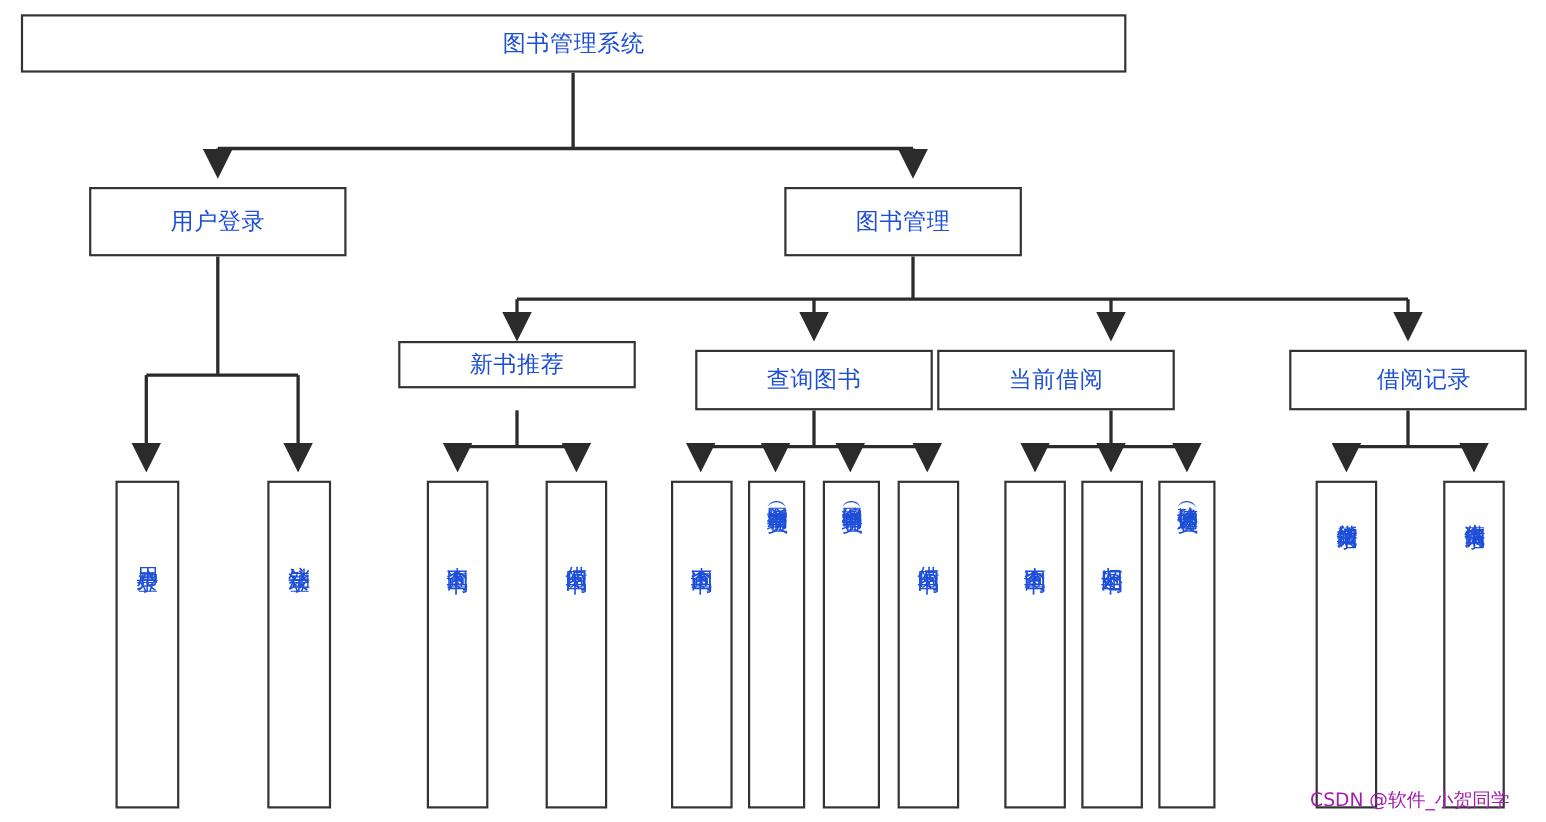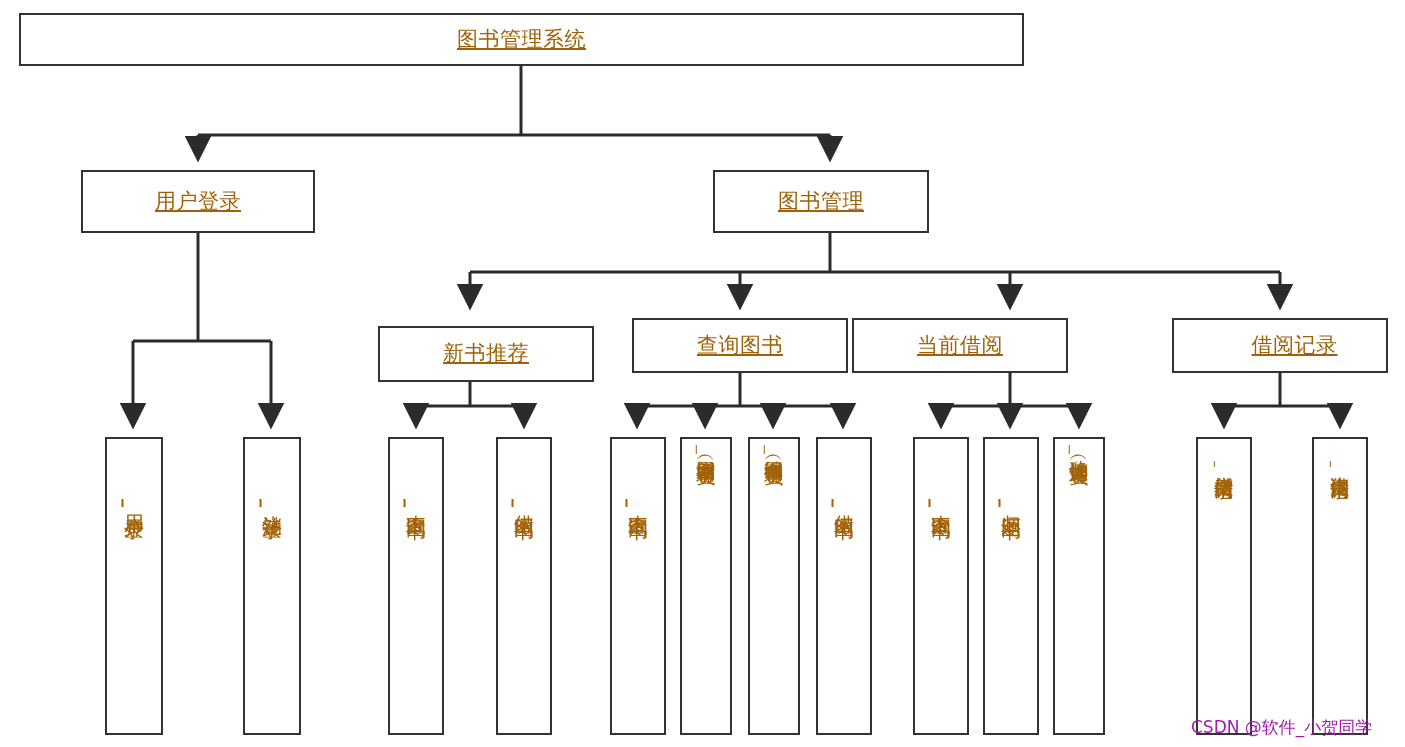--- a/index.html
+++ b/index.html
@@ -25,22 +25,21 @@
     pointer-events: none;
   }
   .node {
     position: absolute;
     box-sizing: border-box;
     background: #ffffff;
     border: 2px solid #333333;
     display: flex;
     align-items: center;
     justify-content: center;
-    color: #a16207;
-    text-decoration: underline;
+    color: #1d4ed8;
   }
   .node.horiz .node-label {
     writing-mode: horizontal-tb;
     font-size: 21px;
     letter-spacing: 0.5px;
     line-height: 1.2;
     white-space: nowrap;
   }
   .node.vert {
     align-items: flex-start;
@@ -126,21 +125,21 @@
     <span class="node-label">图书管理系统</span>
   </div>
 
   <div class="node horiz" style="left:81px; top:170px; width:234px; height:63px;">
     <span class="node-label">用户登录</span>
   </div>
   <div class="node horiz" style="left:713px; top:170px; width:216px; height:63px;">
     <span class="node-label">图书管理</span>
   </div>
 
-  <div class="node horiz" style="left:362px; top:326px; width:216px; height:56px;margin-left:16px;">
+  <div class="node horiz" style="left:362px; top:310px; width:216px; height:43px;">
     <span class="node-label">新书推荐</span>
   </div>
   <div class="node horiz" style="left:632px; top:318px; width:216px; height:55px;">
     <span class="node-label">查询图书</span>
   </div>
   <div class="node horiz" style="left:852px; top:318px; width:216px; height:55px;">
     <span class="node-label">当前借阅</span>
   </div>
   <div class="node horiz" style="left:1172px; top:318px; width:216px; height:55px;padding-left:29px;">
     <span class="node-label">借阅记录</span>

